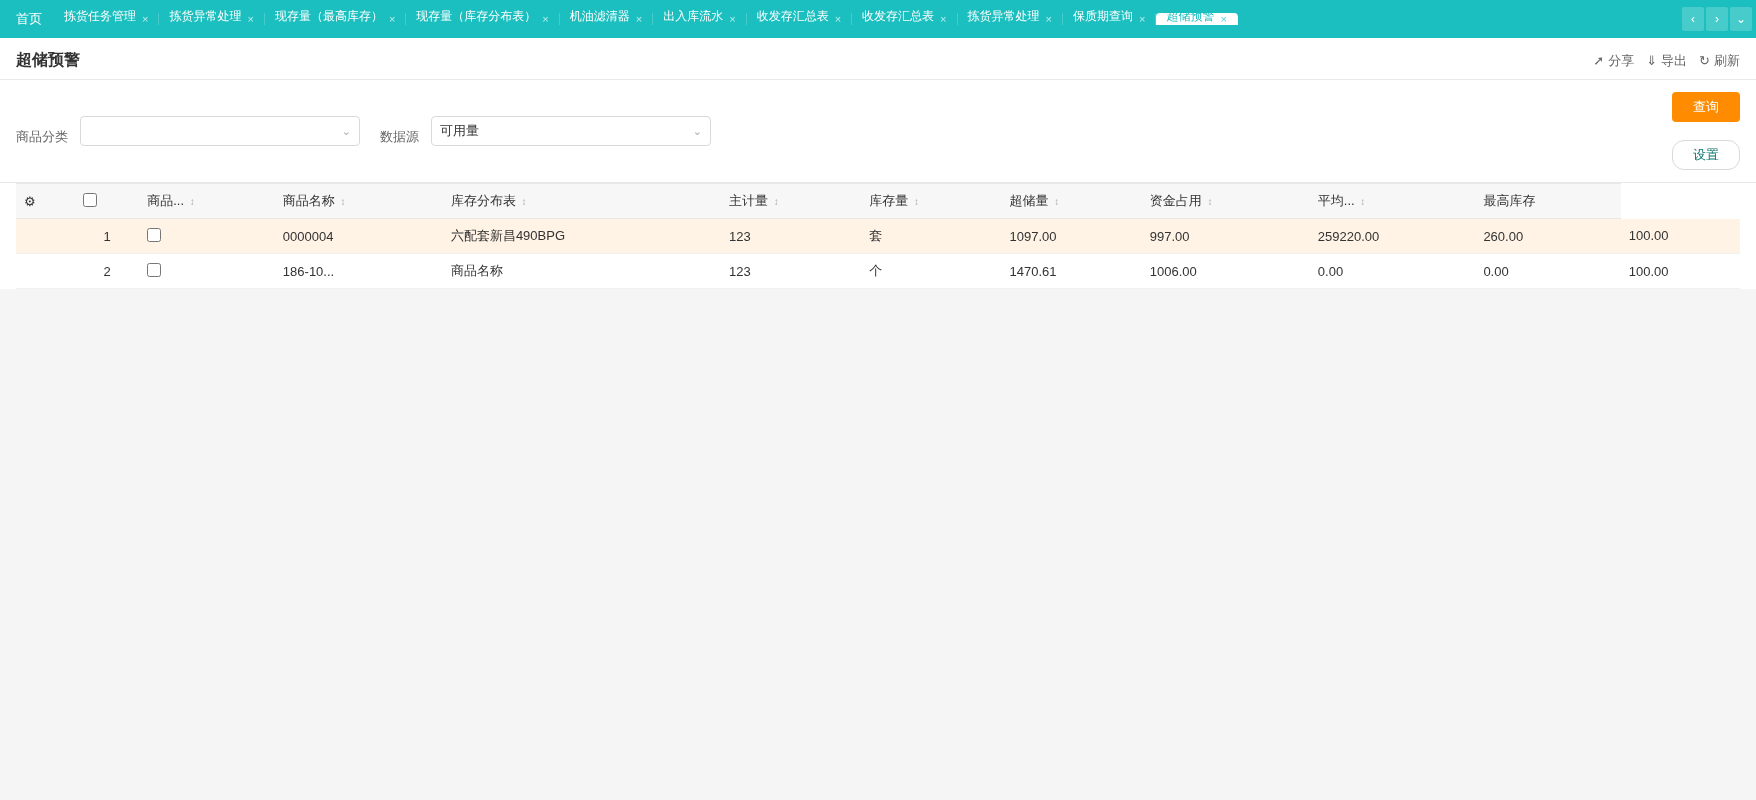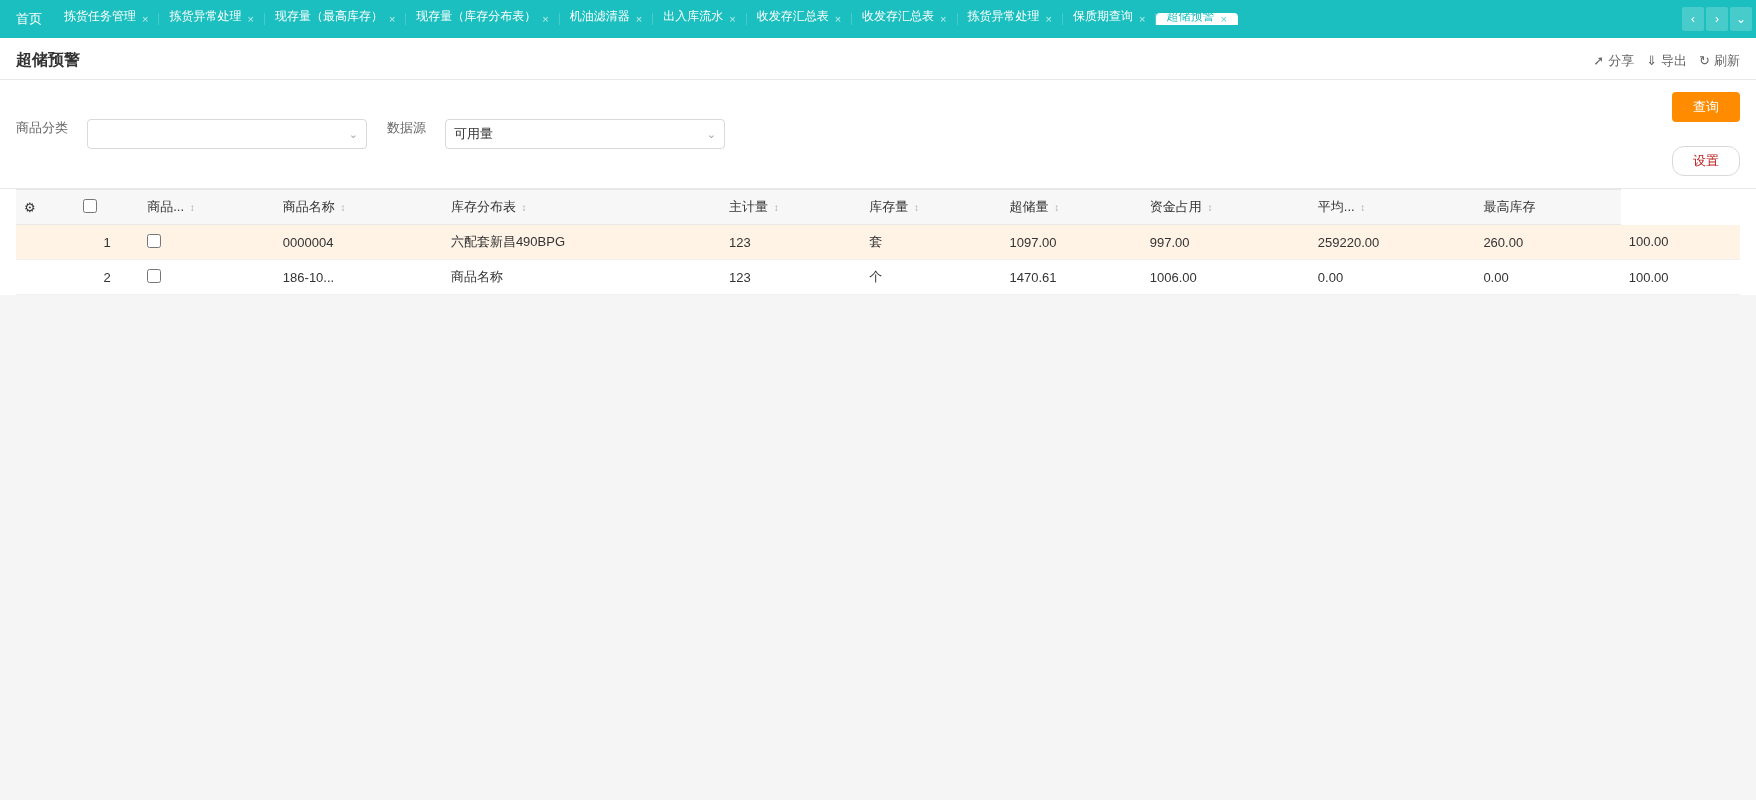--- a/index.html
+++ b/index.html
@@ -93,22 +93,22 @@
     .filter-area {
       background: #fff;
       padding: 12px 16px;
       display: flex;
       align-items: center;
       gap: 20px;
       border-bottom: 1px solid #e8e8e8;
     }
     .filter-item {
       display: flex;
-      align-items: flex-start;
-      gap: 19px;
+      align-items: flex-end;
+      gap: 12px;
     }
     .filter-label {
       color: #666;
       font-size: 13px;
       white-space: nowrap;
     }
     .filter-select {
       width: 280px;
       height: 30px;
       border: 1px solid #d9d9d9;
@@ -120,34 +120,34 @@
       cursor: pointer;
       background: #fff;
       font-size: 13px;
     }
     .filter-select .chevron { color: #aaa; font-size: 11px; }
 
     .filter-right {
       margin-left: auto;
       display: flex;
       flex-direction: column;
-      gap: 24px;
+      gap: 18px;
     }
     .btn-query {
       background: #ff8c00;
       color: #fff;
       border: none;
       border-radius: 4px;
       padding: 6px 20px;
       cursor: pointer;
       font-size: 13px;
     }
     .btn-settings {
       background: #fff;
-      color: #b91c1c;
+      color: #0f766e;
       border: 1px solid #d9d9d9;
       border-radius: 12px;
       padding: 5px 20px;
       cursor: pointer;
       font-size: 13px;
     }
 
     
     .table-area {
       background: #fff;

